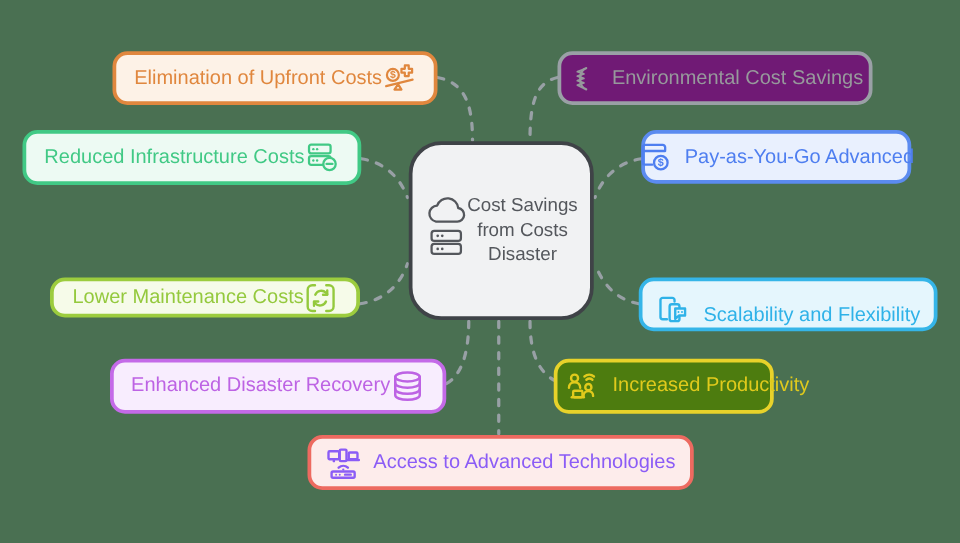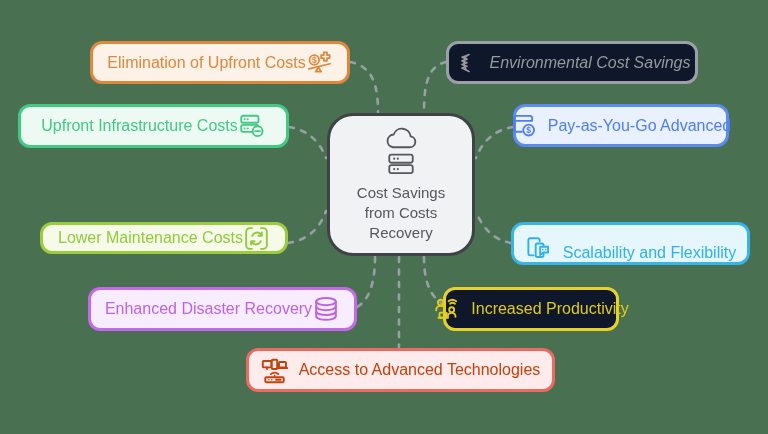--- a/index.html
+++ b/index.html
@@ -14,21 +14,21 @@
     border:3px solid #999;border-radius:12px;
     display:flex;align-items:center;justify-content:center;gap:0;
     font-size:16px;font-weight:500;white-space:nowrap;padding:0 6px;
   }
   .node .nicon{display:flex;align-items:center;}
   .node svg{display:block;}
   .center-node{
     position:absolute;z-index:2;box-sizing:border-box;
     left:327px;top:113px;width:148px;height:143px;
     border:3px solid #3f4347;border-radius:26px;background:#f1f2f3;
-    display:flex;flex-direction:column;align-items:center;justify-content:center;
+    display:flex;flex-direction:row;align-items:center;justify-content:center;
   }
   .center-node .cicons{display:flex;flex-direction:column;align-items:center;gap:3px;margin-bottom:8px;}
   .center-title{font-size:15px;line-height:1.32;text-align:center;font-weight:500;}
   svg.icn{stroke:currentColor;fill:none;stroke-width:1.7;stroke-linecap:round;stroke-linejoin:round;}
   svg.icn .fdot{fill:currentColor;stroke:none;}
   svg.icn .fillbg{fill:var(--nbg,#fff);}
   svg.icn text{fill:currentColor;stroke:none;font-family:"Liberation Sans",sans-serif;font-weight:bold;}
 </style>
 </head>
 <body style="background: rgb(74, 112, 82);">
@@ -59,49 +59,49 @@
         <rect x="4" y="11" width="22" height="7.6" rx="2"></rect>
         <circle class="fdot" cx="8.6" cy="5" r="1"></circle>
           <circle class="fdot" cx="12" cy="5" r="1"></circle>
         <circle class="fdot" cx="8.6" cy="14.8" r="1"></circle>
           <circle class="fdot" cx="12" cy="14.8" r="1"></circle>
       </svg>
     </div>
     <div class="center-title">
       <div>Cost Savings</div>
       <div>from Costs</div>
-      <div>Recovery</div>
+      <div>Disaster</div>
     </div>
   </div>
 
   <div class="node" style="left: 90px; top: 41px; width: 260px; height: 43px; border-color: rgb(224, 135, 62); background: rgb(253, 242, 231); color: rgb(224, 135, 62); --nbg: #fdf2e7;">
     <span>Elimination of Upfront Costs</span>
     <span class="nicon">
       <svg class="icn" width="27" height="27" viewBox="0 0 26 26">
         <circle cx="8" cy="10.5" r="4.6"></circle>
         <text x="8" y="13.2" font-size="8" text-anchor="middle">$</text>
         <path d="M17.2 3.2 h3 v2.6 h2.6 v3 h-2.6 v2.6 h-3 v-2.6 h-2.6 v-3 h2.6 z"></path>
         <path d="M2.8 19.2 L23.2 14.2"></path>
         <path d="M12 17.6 l2.6 4.2 h-5.4 z"></path>
       </svg>
     </span>
   </div>
 
-  <div class="node" style="left: 446px; top: 41px; width: 252px; height: 43px; gap: 12px; border-color: rgb(154, 160, 166); background: #0f172a; color: rgb(151, 153, 156); font-style: italic; --nbg: #fcfcfc;">
+  <div class="node" style="left: 446px; top: 41px; width: 252px; height: 43px; gap: 12px; border-color: rgb(154, 160, 166); background: #701a75; color: rgb(151, 153, 156); --nbg: #fcfcfc;">
     <span class="nicon">
       <svg class="icn" width="24" height="24" viewBox="0 0 24 24">
         <path d="M15 3.5 C8.5 5.5 8.5 18.5 15 20.5"></path>
         <path d="M13 4.5 L8 6.3 L13 8.1 L8 9.9 L13 11.7 L8 13.5 L13 15.3 L8 17.1 L12 19"></path>
       </svg>
     </span>
     <span>Environmental Cost Savings</span>
   </div>
 
   <div class="node" style="left: 18px; top: 104px; width: 271px; height: 44px; border-color: rgb(65, 201, 133); background: rgb(237, 250, 243); color: rgb(65, 201, 133); --nbg: #edfaf3;">
-    <span>Upfront Infrastructure Costs</span>
+    <span>Reduced Infrastructure Costs</span>
     <span class="nicon">
       <svg class="icn" width="28" height="28" viewBox="0 0 26 26">
         <rect x="3" y="3.5" width="16" height="6.5" rx="1.6"></rect>
         <rect x="3" y="12" width="16" height="6.5" rx="1.6"></rect>
         <circle class="fdot" cx="6.2" cy="6.8" r="0.9"></circle>
           <circle class="fdot" cx="9" cy="6.8" r="0.9"></circle>
         <circle class="fdot" cx="6.2" cy="15.2" r="0.9"></circle>
           <circle class="fdot" cx="9" cy="15.2" r="0.9"></circle>
         <circle class="fillbg" cx="18.2" cy="17.8" r="4.6"></circle>
         <line x1="16" y1="17.8" x2="20.4" y2="17.8"></line>
@@ -153,37 +153,37 @@
     <span class="nicon">
       <svg class="icn" width="28" height="28" viewBox="0 0 24 24">
         <ellipse cx="12" cy="5.6" rx="8.4" ry="3.1"></ellipse>
         <path d="M3.6 5.6 v12.6 c0 1.75 3.7 3.1 8.4 3.1 s8.4 -1.35 8.4 -3.1 V5.6"></path>
         <path d="M3.6 9.9 c0 1.75 3.7 3.1 8.4 3.1 s8.4 -1.35 8.4 -3.1"></path>
         <path d="M3.6 14.1 c0 1.75 3.7 3.1 8.4 3.1 s8.4 -1.35 8.4 -3.1"></path>
       </svg>
     </span>
   </div>
 
-  <div class="node" style="left: 443px; top: 287px; width: 176px; height: 44px; gap: 11px; border-color: rgb(232, 210, 42); background: #0f172a; color: rgb(224, 202, 28); --nbg: #fdfbe5;">
+  <div class="node" style="left: 443px; top: 287px; width: 176px; height: 44px; gap: 11px; border-color: rgb(232, 210, 42); background: #4d7c0f; color: rgb(224, 202, 28); justify-content: space-between; --nbg: #fdfbe5;">
     <span class="nicon">
       <svg class="icn" width="27" height="27" viewBox="0 0 24 24">
         <circle cx="6.8" cy="5.8" r="2.5"></circle>
         <path d="M2.8 12.6 c0 -2.4 1.8 -3.9 4 -3.9 s4 1.5 4 3.9"></path>
         <path d="M13.8 4.6 c2 -1.6 4.8 -1.6 6.8 0"></path>
         <path d="M15.2 6.9 c1.3 -1 3 -1 4.3 0"></path>
         <circle cx="16.6" cy="12.2" r="2.2"></circle>
         <path d="M13.2 18.4 c0 -2.1 1.5 -3.4 3.4 -3.4 s3.4 1.3 3.4 3.4"></path>
         <rect x="5.8" y="14.8" width="6.6" height="4.6" rx="0.9"></rect>
         <line x1="4.8" y1="19.4" x2="13.4" y2="19.4"></line>
       </svg>
     </span>
     <span>Increased Productivity</span>
   </div>
 
-  <div class="node" style="left: 246px; top: 348px; width: 309px; height: 44px; gap: 11px; border-color: rgb(237, 106, 96); background: rgb(253, 236, 235); color: #c2410c; --nbg: #fdeceb;">
+  <div class="node" style="left: 246px; top: 348px; width: 309px; height: 44px; gap: 11px; border-color: rgb(237, 106, 96); background: rgb(253, 236, 235); color: #8b5cf6; --nbg: #fdeceb;">
     <span class="nicon">
       <svg class="icn" width="27" height="27" viewBox="0 0 24 24">
         <rect x="1.6" y="3.6" width="7.6" height="5.6" rx="0.8"></rect>
         <line x1="5.4" y1="9.2" x2="5.4" y2="10.6"></line>
         <rect class="fillbg" x="9.6" y="2.4" width="4.8" height="8.2" rx="0.8"></rect>
         <rect x="16" y="4.4" width="6.2" height="4.8" rx="0.8"></rect>
         <line x1="15" y1="9.8" x2="23.2" y2="9.8"></line>
         <path d="M8.8 15.2 c1.9 -1.7 4.7 -1.7 6.6 0"></path>
         <circle class="fdot" cx="12.1" cy="16.6" r="0.8"></circle>
         <rect x="3.8" y="18" width="16.4" height="4.4" rx="1"></rect>

